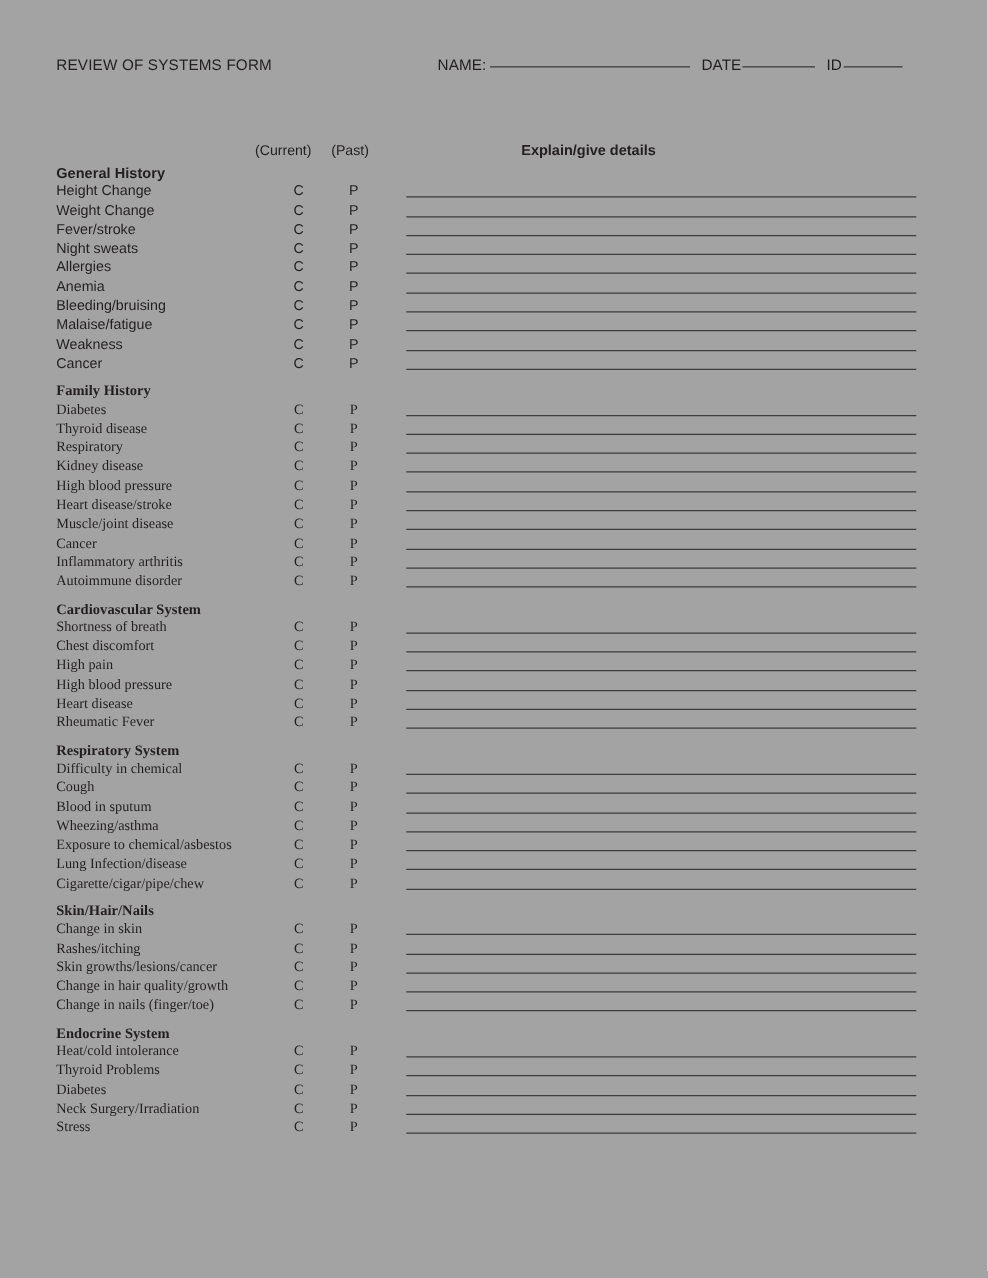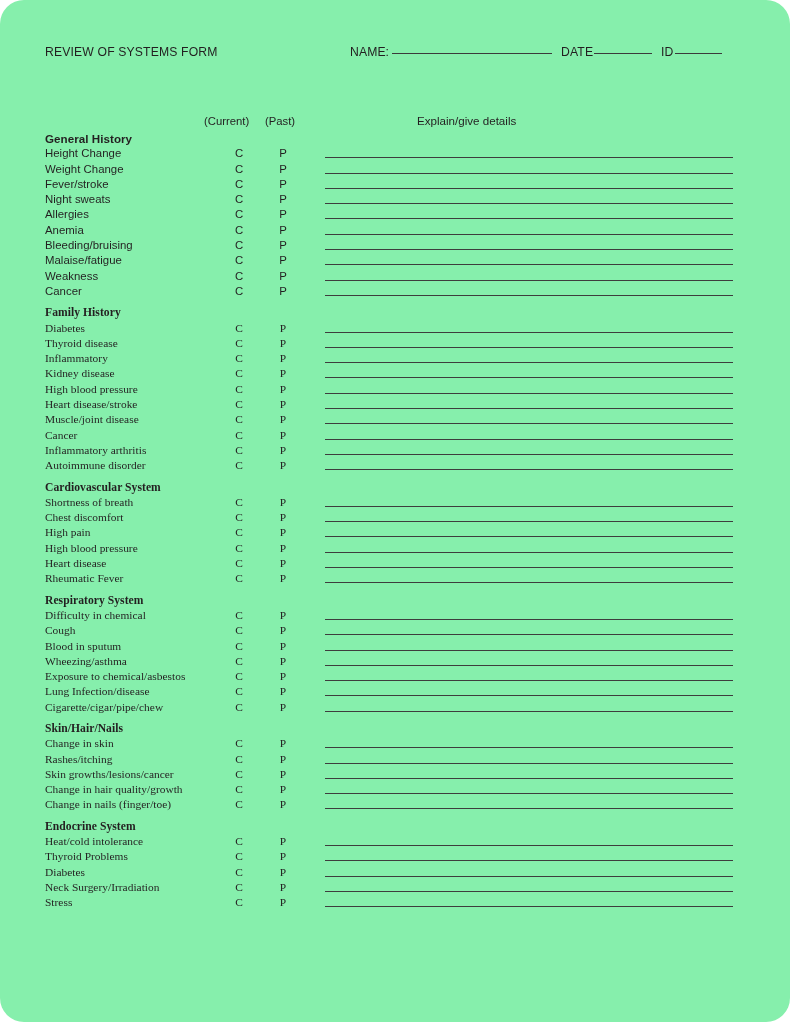--- a/index.html
+++ b/index.html
@@ -8,24 +8,23 @@
     background: #ffffff;
   }
   body {
     font-family: "Liberation Sans", sans-serif;
     color: #231f20;
   }
   .page {
     position: relative;
     width: 790px;
     height: 1022px;
-    background: #86efac;
+    background: #a3a3a3;
     overflow: hidden;
     box-sizing: border-box;
-    border-radius: 24px;
   }
 
   
   .header-row {
     position: absolute;
     left: 45px;
     top: 45px;
     width: 700px;
     height: 20px;
   }
@@ -77,21 +76,21 @@
     top: 115px;
     font-size: 11.3px;
     white-space: nowrap;
     text-align: right;
   }
   .col-explain {
     position: absolute;
     left: 417px;
     top: 114px;
     font-size: 11.6px;
-    font-weight: normal;
+    font-weight: bold;
     white-space: nowrap;
   }
 
   
   .content {
     position: absolute;
     left: 0;
     top: 131px;
     width: 712px;
   }
@@ -237,21 +236,21 @@
           <div class="row-p">P</div>
           <div class="row-line"></div>
         </div>
         <div class="row">
           <div class="row-label">Thyroid disease</div>
           <div class="row-c">C</div>
           <div class="row-p">P</div>
           <div class="row-line"></div>
         </div>
         <div class="row">
-          <div class="row-label">Inflammatory</div>
+          <div class="row-label">Respiratory</div>
           <div class="row-c">C</div>
           <div class="row-p">P</div>
           <div class="row-line"></div>
         </div>
         <div class="row">
           <div class="row-label">Kidney disease</div>
           <div class="row-c">C</div>
           <div class="row-p">P</div>
           <div class="row-line"></div>
         </div>

